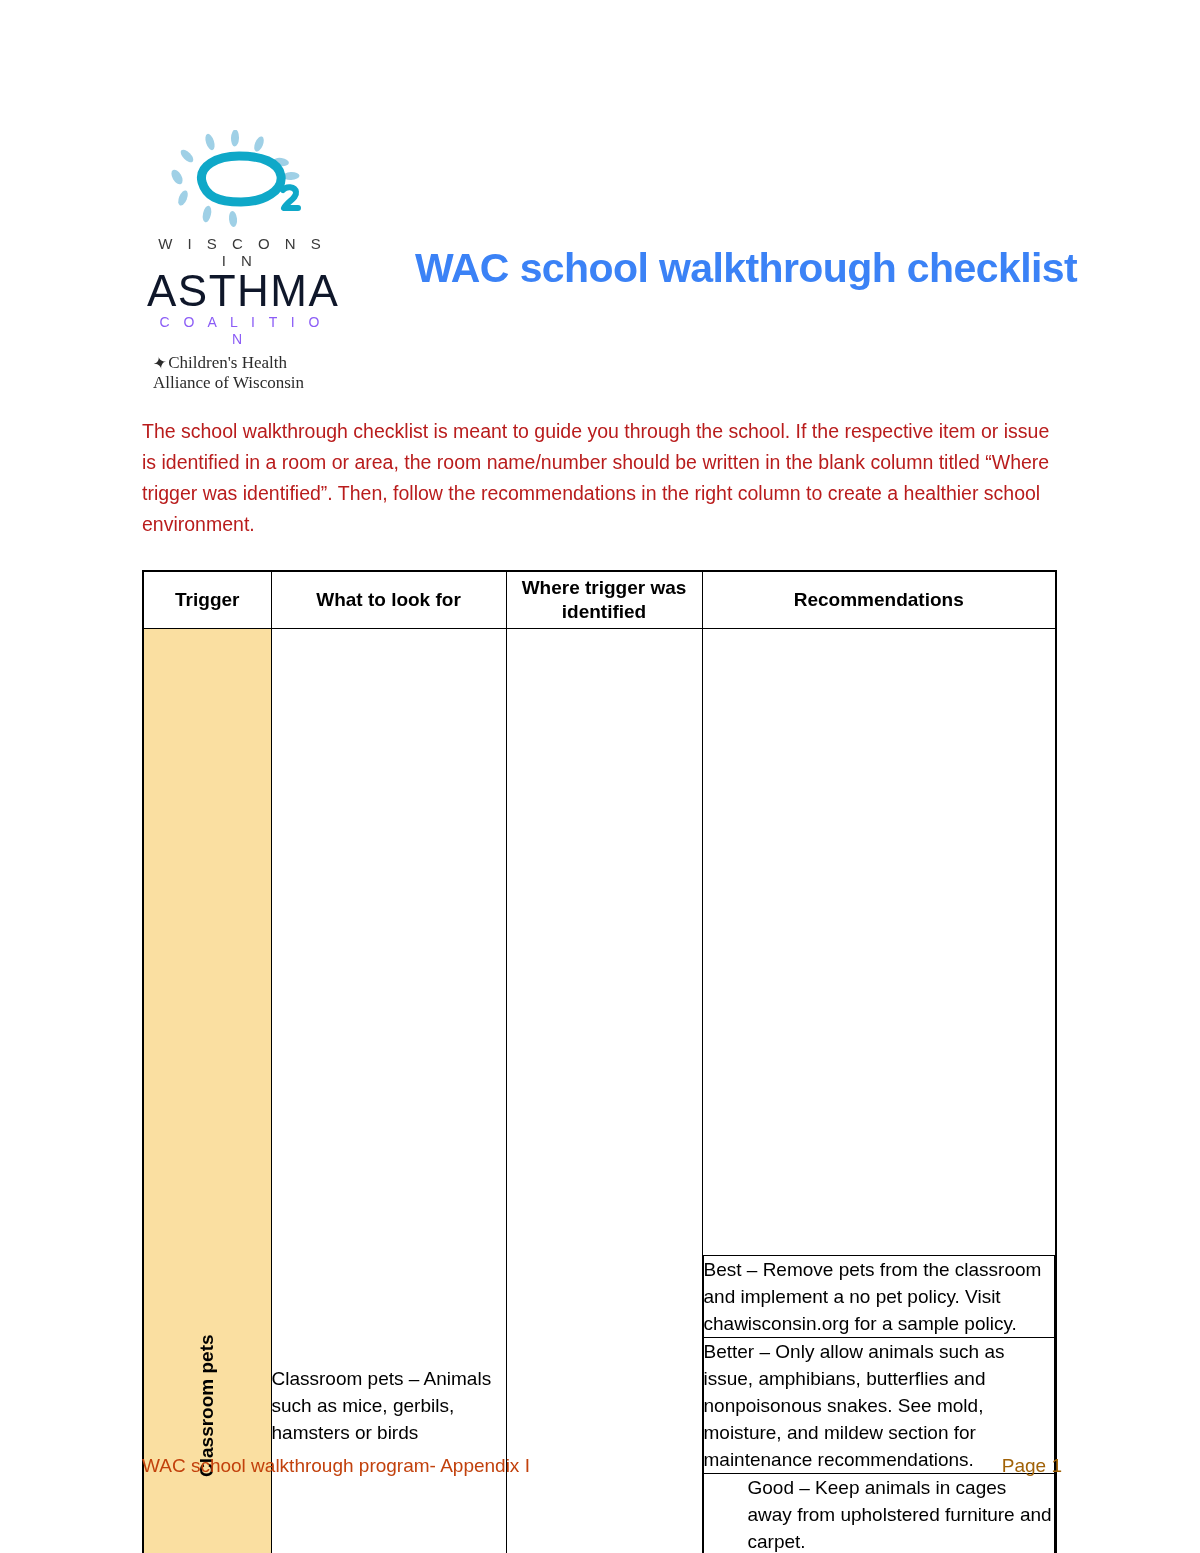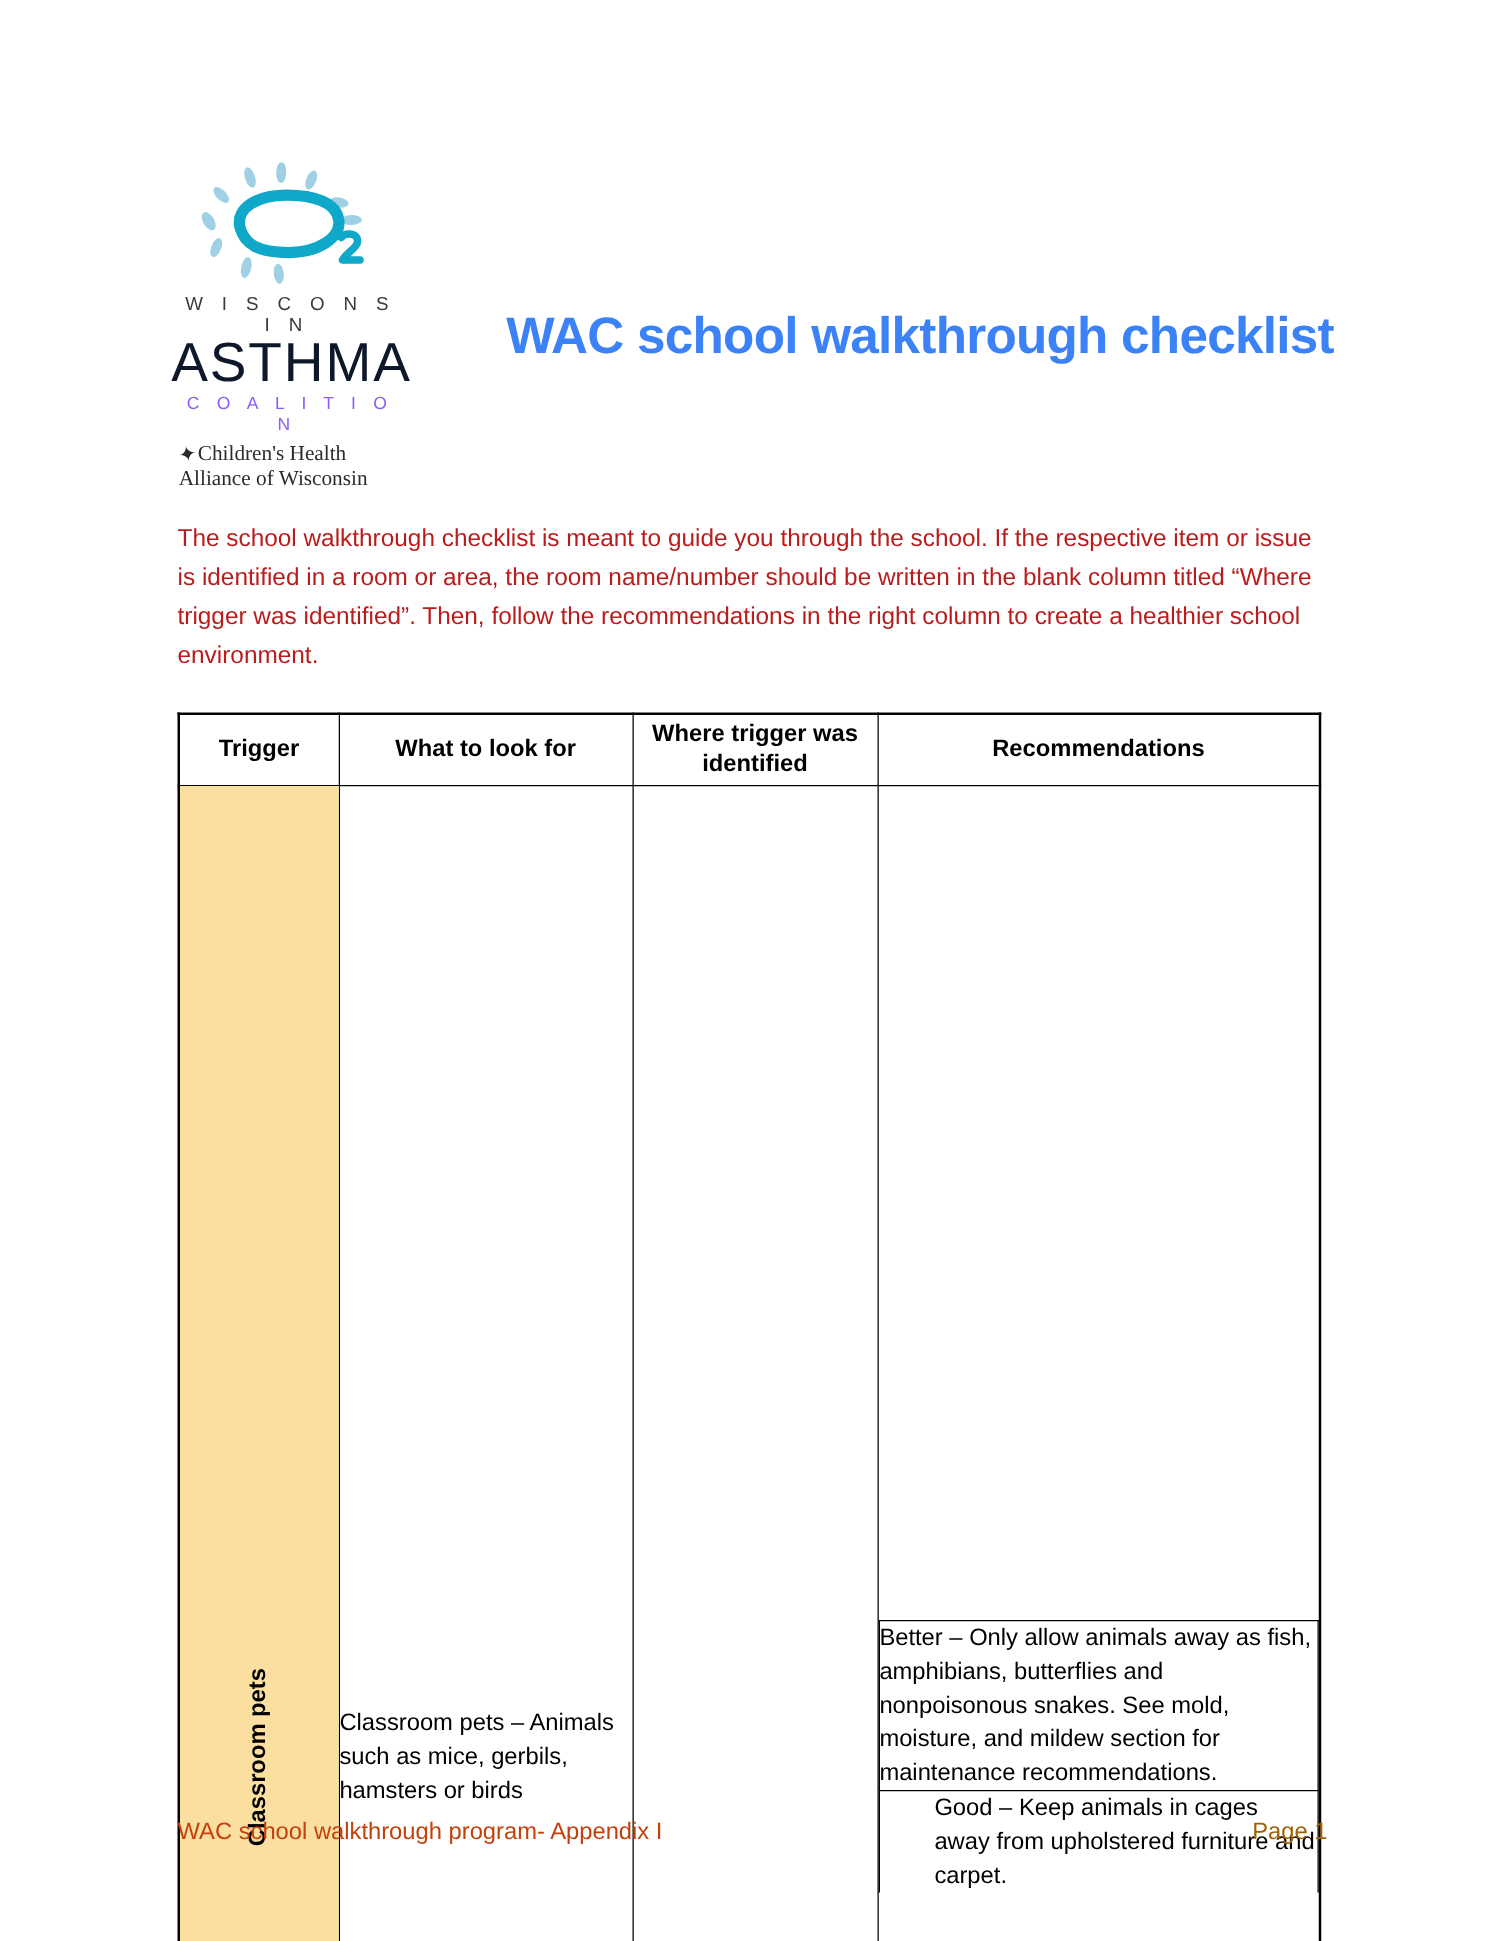--- a/index.html
+++ b/index.html
@@ -17,21 +17,21 @@
   .page {
     position: absolute;
     left: 0; top: 0;
     width: 1200px; height: 1553px;
     background: #ffffff;
   }
 
   
   .header-block {
     position: absolute;
-    left: 5px; top: 120px;
+    left: 15px; top: 120px;
     width: 1104px;
     height: 250px;
   }
 
   .logo {
     position: absolute;
     left: 132px; top: 10px;
     width: 185px;
     text-align: center;
   }
@@ -266,22 +266,25 @@
 
         <tr class="r-pets">
           <td class="trigger-cell sec-pets">
             <div class="vert">Classroom pets</div>
           </td>
           <td class="look-cell">Classroom pets – Animals such as mice, gerbils, hamsters or birds</td>
           <td class="where-cell"></td>
           <td style="padding:0;">
             <table class="subtable">
               <tbody>
+                  <tr>
+                <td>Best – Remove pets from the classroom and implement a no pet policy. Visit chawisconsin.org for a sample policy.</td>
+              </tr>
               <tr>
-                <td>Better – Only allow animals away as fish, amphibians, butterflies and nonpoisonous snakes. See mold, moisture, and mildew section for maintenance recommendations.</td>
+                <td>Better – Only allow animals such as issue, amphibians, butterflies and nonpoisonous snakes. See mold, moisture, and mildew section for maintenance recommendations.</td>
               </tr>
               <tr>
                 <td>Good – Keep animals in cages away from upholstered furniture and carpet.</td>
               </tr>
             </tbody>
               </table>
           </td>
         </tr>
 
       </tbody>

